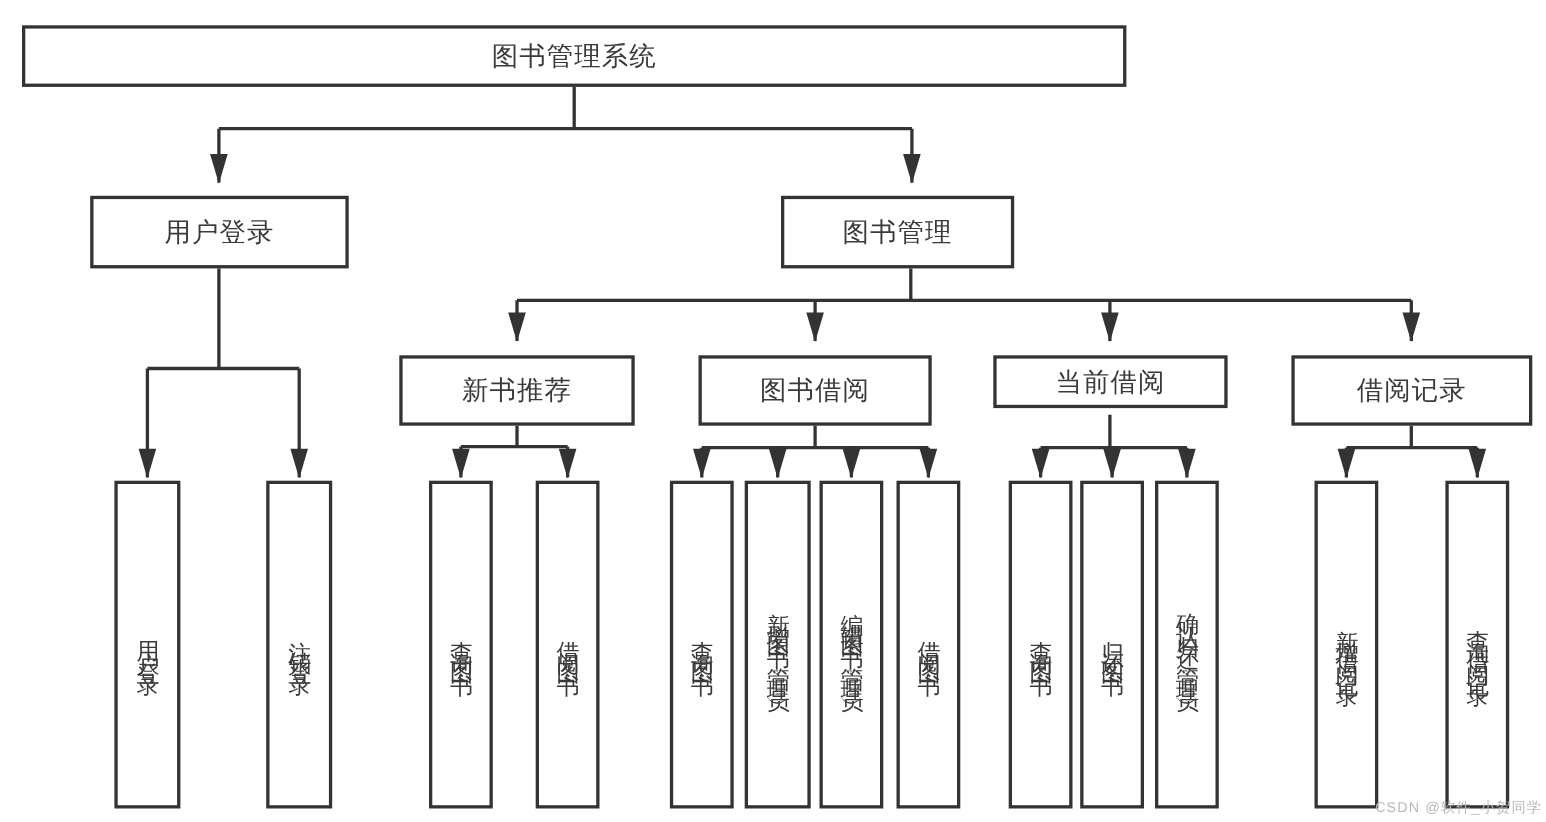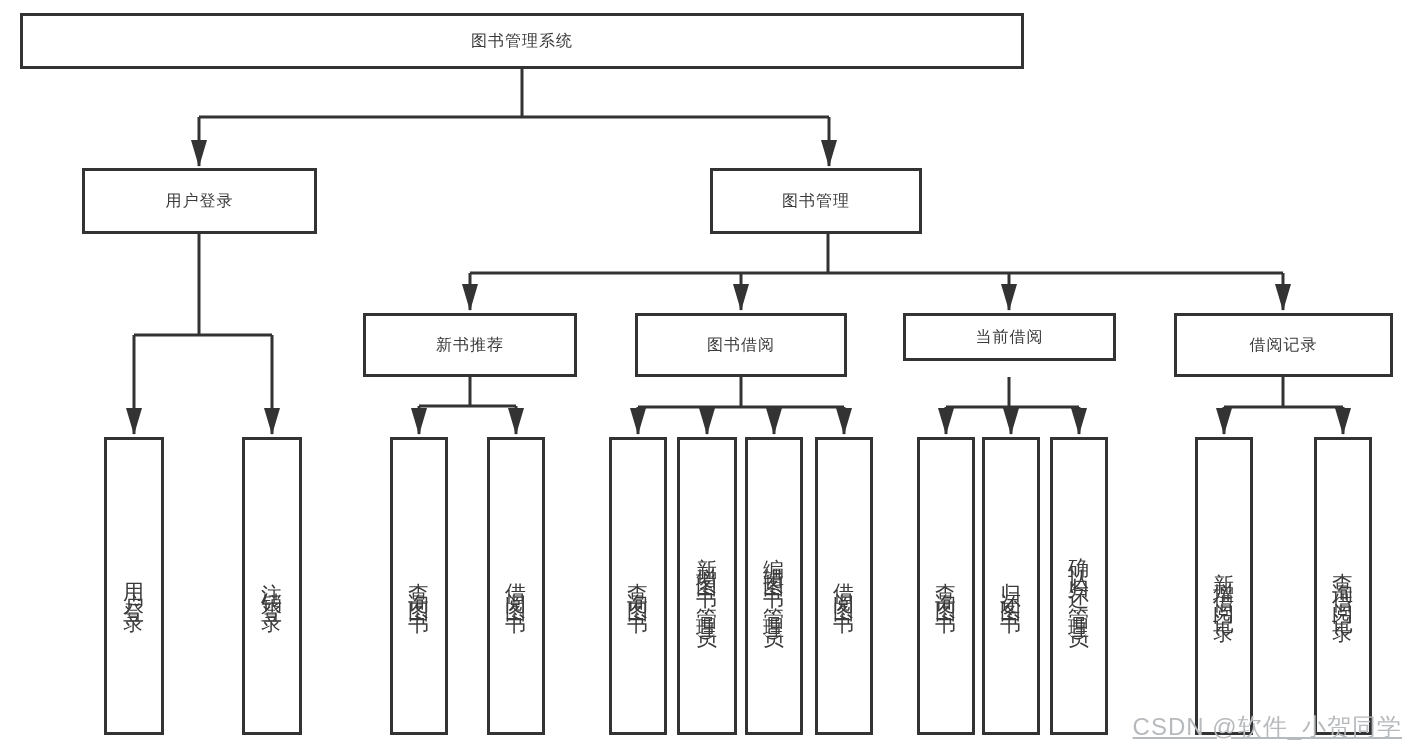--- a/index.html
+++ b/index.html
@@ -8,37 +8,36 @@
     background:var(--color-background,#ffffff);
     font-family:"Liberation Sans",sans-serif;
   }
   svg.connectors{position:absolute;left:0;top:0;z-index:1;}
   svg .line{stroke:var(--color-line,#333333);stroke-width:3;fill:none;}
   .arrowhead{fill:var(--color-line,#333333);stroke:none;}
   .hbox{
     position:absolute;box-sizing:border-box;z-index:2;
     border:3px solid var(--color-border,#333333);background:#ffffff;
     display:flex;align-items:center;justify-content:center;
-    font-size:16px;color:var(--color-text,#3a3a3a);letter-spacing:1px;white-space:nowrap;
+    font-size:24px;color:var(--color-text,#3a3a3a);letter-spacing:1px;white-space:nowrap;margin-top:10px;
   }
   .vbox{
     position:absolute;box-sizing:border-box;z-index:2;
     border:3px solid var(--color-border,#333333);background:#ffffff;
     display:flex;align-items:center;justify-content:center;
   }
   .vbox span{
     writing-mode:vertical-rl;text-orientation:mixed;
     font-size:21px;line-height:1;letter-spacing:10px;
     color:var(--color-text,#3a3a3a);
   }
   .watermark{
     position:absolute;right:3px;bottom:4px;z-index:5;
-    font-size:24px;letter-spacing:1px;
+    font-size:13px;letter-spacing:1px;
     color:var(--color-watermark,#b7babd);
-    text-decoration:underline;
   }
 </style>
 </head>
 <body>
 
 <div class="canvas">
 
   <svg class="connectors" width="1405" height="747" aria-hidden="true">
     <defs>
       <marker id="arrow" markerUnits="userSpaceOnUse" markerWidth="30" markerHeight="18" refX="27" refY="9" orient="auto">

